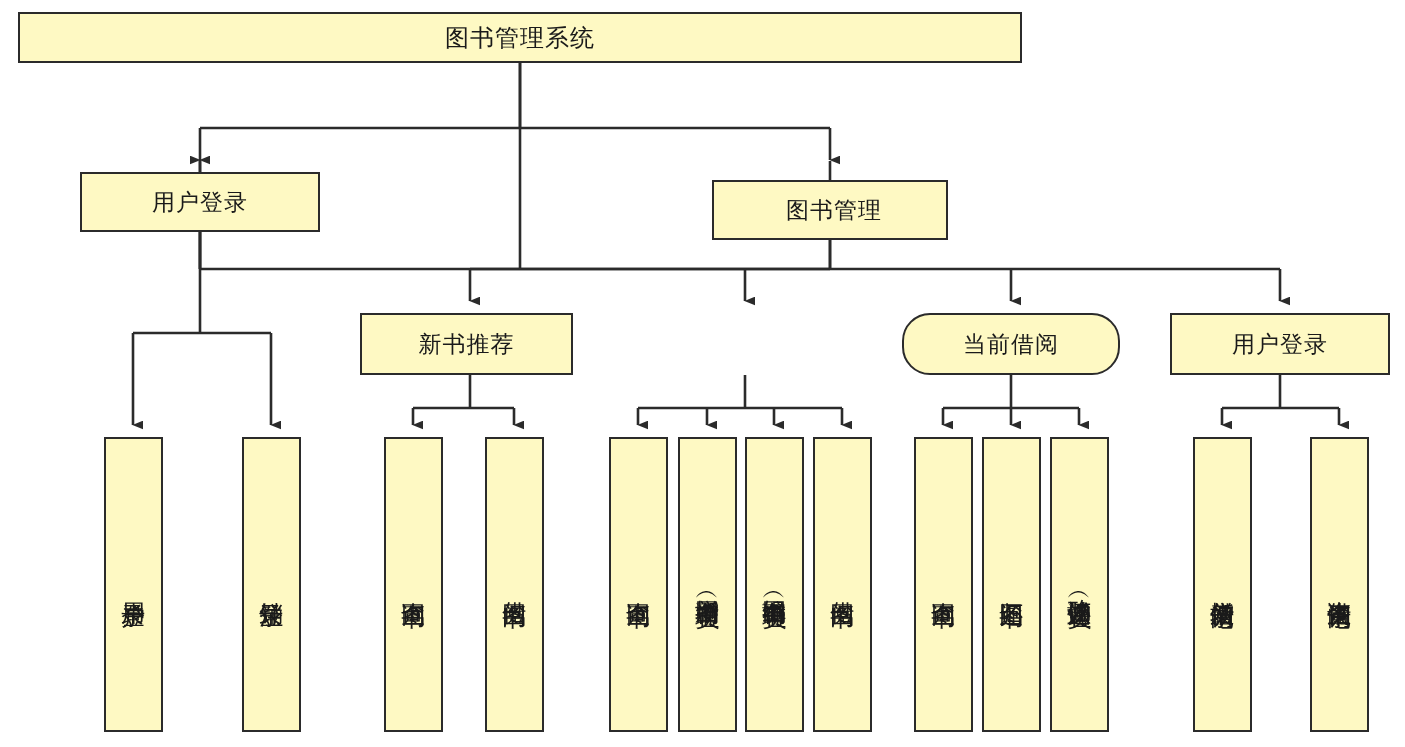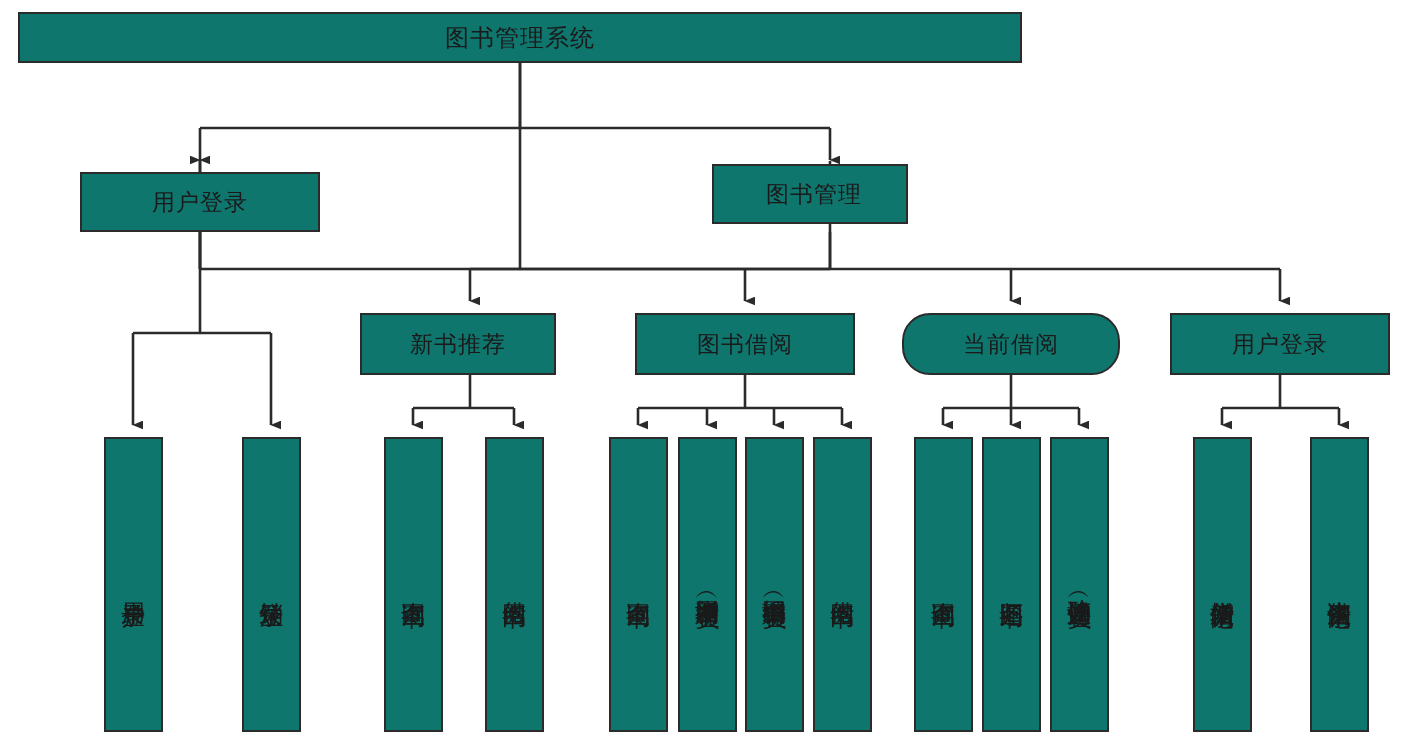--- a/index.html
+++ b/index.html
@@ -20,21 +20,21 @@
     left: 0;
     top: 0;
     width: 1405px;
     height: 747px;
     pointer-events: none;
   }
   .node {
     position: absolute;
     box-sizing: border-box;
     border: 2.5px solid #2b2b2b;
-    background: #0f766e;
+    background: #fef9c3;
     display: flex;
     align-items: center;
     justify-content: center;
     color: #1a1a1a;
   }
   .node-h {
     font-size: 23px;
     letter-spacing: 1px;
     white-space: nowrap;
   }
@@ -146,29 +146,26 @@
     </g>
   </svg>
 
   <div class="node node-h node-root" style="left:18px; top:12px; width:1004px; height:51px;">
     <span>图书管理系统</span>
   </div>
 
   <div class="node node-h" style="left:80px; top:172px; width:240px; height:60px;">
     <span>用户登录</span>
   </div>
-  <div class="node node-h" style="left:712px; top:164px; width:196px; height:60px;padding-left:8px;">
+  <div class="node node-h" style="left:712px; top:180px; width:236px; height:60px;padding-left:8px;">
     <span>图书管理</span>
   </div>
 
-  <div class="node node-h" style="left:360px; top:313px; width:196px; height:62px;align-items:center;">
+  <div class="node node-h" style="left:360px; top:313px; width:213px; height:62px;align-items:center;">
     <span>新书推荐</span>
-  </div>
-  <div class="node node-h" style="left:635px; top:313px; width:220px; height:62px;">
-    <span>图书借阅</span>
   </div>
   <div class="node node-h" style="left:902px; top:313px; width:218px; height:62px;border-radius:28px;">
     <span>当前借阅</span>
   </div>
   <div class="node node-h" style="left:1170px; top:313px; width:220px; height:62px;">
     <span>用户登录</span>
   </div>
 
   <div class="node node-v" style="left:104px; top:437px; width:59px; height:295px;">
     <span>用户登录</span>

